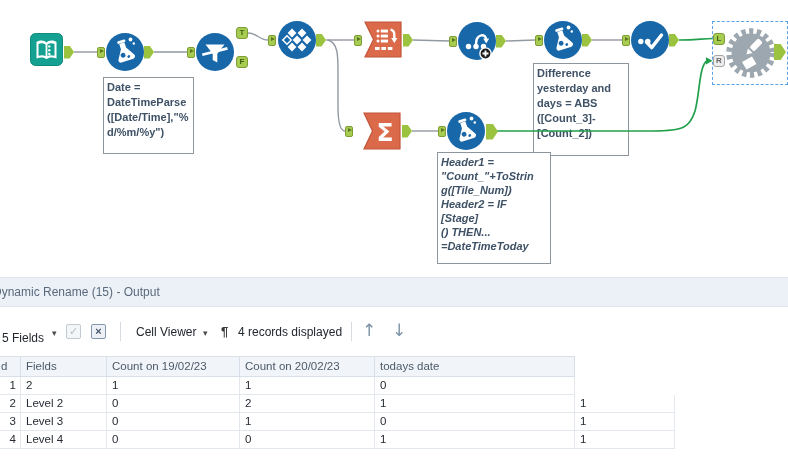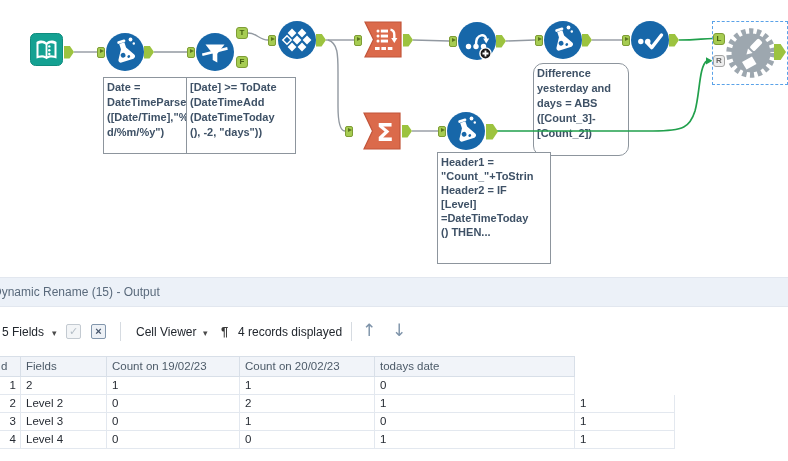--- a/index.html
+++ b/index.html
@@ -5,21 +5,21 @@
   html,body{margin:0;padding:0;}
   body{width:788px;height:461px;overflow:hidden;background:#fff;
        font-family:"Liberation Sans", sans-serif;position:relative;}
   #app{position:absolute;left:0;top:0;width:788px;height:461px;overflow:hidden;}
 
   
   .canvas{position:absolute;left:0;top:0;width:788px;height:277px;background:#fff;}
   .tool{position:absolute;z-index:3;}
   .annotation{position:absolute;background:#fff;border:1px solid #8D959D;color:#3E5166;
       font-size:11px;font-weight:bold;line-height:15px;padding:2px 3px;z-index:1;overflow:hidden;}
-  .annotation.tight{line-height:14px;}
+  .annotation.tight{line-height:14px;font-style:italic;}
   .connections{position:absolute;left:0;top:0;z-index:2;pointer-events:none;}
   .in-anchor{position:absolute;width:8px;height:11px;background:#A6CC52;border:1px solid #7E9D35;
       border-radius:2px;z-index:3;box-sizing:border-box;}
   .in-anchor::after{content:"";position:absolute;left:1.5px;top:1.8px;width:0;height:0;
       border-left:4px solid #5B761F;border-top:2.8px solid transparent;border-bottom:2.8px solid transparent;}
   .out-anchor{position:absolute;width:10px;height:13px;background:#9CC33F;z-index:3;
       clip-path:polygon(0 0,55% 0,100% 50%,55% 100%,0 100%);}
   .out-anchor.big{width:12px;height:16px;}
   .ltr-anchor{position:absolute;width:12px;height:12px;background:#A6CC52;border:1px solid #7E9D35;
       border-radius:3px;z-index:4;font-size:8px;font-weight:bold;color:#44610F;text-align:center;
@@ -59,40 +59,35 @@
 <div id="app">
 
   <div class="canvas">
 
     <div class="annotation" style="left:103px;top:77px;width:83px;height:71px;">
       <div>Date =</div>
       <div>DateTimeParse</div>
       <div>([Date/Time],"%</div>
       <div>d/%m/%y")</div>
     </div>
-    <div class="annotation" style="left:186px;top:77px;width:102px;height:71px;">
-      <div>[Date] &gt;= ToDate</div>
-      <div>(DateTimeAdd</div>
-      <div>(DateTimeToday</div>
-      <div>(), -2, "days"))</div>
-    </div>
-    <div class="annotation" style="left:533px;top:63px;width:88px;height:87px;border-radius:10px;">
+    <div class="annotation" style="left:533px;top:63px;width:88px;height:87px;">
       <div>Difference</div>
       <div>yesterday and</div>
       <div>days = ABS</div>
       <div>([Count_3]-</div>
       <div>[Count_2])</div>
     </div>
     <div class="annotation tight" style="left:437px;top:152px;width:106px;height:106px;">
       <div>Header1 =</div>
       <div>"Count_"+ToStrin</div>
+      <div>g([Tile_Num])</div>
       <div>Header2 = IF</div>
-      <div>[Level]</div>
+      <div>[Stage]</div>
+      <div>() THEN...</div>
       <div>=DateTimeToday</div>
-      <div>() THEN...</div>
     </div>
 
     <svg class="connections" width="788" height="277">
       <path d="M74 52 L97 52" stroke="#9299A1" stroke-width="1.4" fill="none"></path>
       <path d="M154 52 L187 52" stroke="#9299A1" stroke-width="1.4" fill="none"></path>
       <path d="M248 33 C257 33 259 40 268 40" stroke="#9299A1" stroke-width="1.4" fill="none"></path>
       <path d="M326 40 L354 40" stroke="#9299A1" stroke-width="1.4" fill="none"></path>
       <path d="M328 40 C338 43 338 55 338 72 L338 106 C338 122 340 131 345 131" stroke="#9299A1" stroke-width="1.4" fill="none"></path>
       <path d="M413 40 L449 41" stroke="#9299A1" stroke-width="1.4" fill="none"></path>
       <path d="M506 41 L535 40" stroke="#9299A1" stroke-width="1.4" fill="none"></path>
@@ -260,21 +255,21 @@
     <div class="ltr-anchor" style="left:713px;top:33px;"><span>L</span></div>
     <div class="ltr-anchor gray" style="left:713px;top:55px;"><span>R</span></div>
     <div class="out-anchor big" style="left:774px;top:44px;"></div>
   </div>
 
   <div class="results-titlebar">
     <span>Dynamic Rename (15) - Output</span>
   </div>
 
   <div class="results-toolbar">
-    <span class="tb-item" style="left:2px;top:18px;">5 Fields</span>
+    <span class="tb-item" style="left:2px;top:24px;">5 Fields</span>
     <span class="tb-caret" style="left:52px;top:21px;">▾</span>
     <span class="tb-check" style="left:66px;top:17px;">✓</span>
     <span class="tb-xbox" style="left:91px;top:17px;">×</span>
     <span class="tb-sep" style="left:120px;top:15px;"></span>
     <span class="tb-item" style="left:136px;top:18px;">Cell Viewer</span>
     <span class="tb-caret" style="left:203px;top:21px;">▾</span>
     <span class="tb-pilcrow" style="left:221px;top:17px;">¶</span>
     <span class="tb-item" style="left:238px;top:18px;">4 records displayed</span>
     <span class="tb-sep" style="left:351px;top:15px;"></span>
     <span class="tb-arrow" style="left:362px;top:13px;">↑</span>

